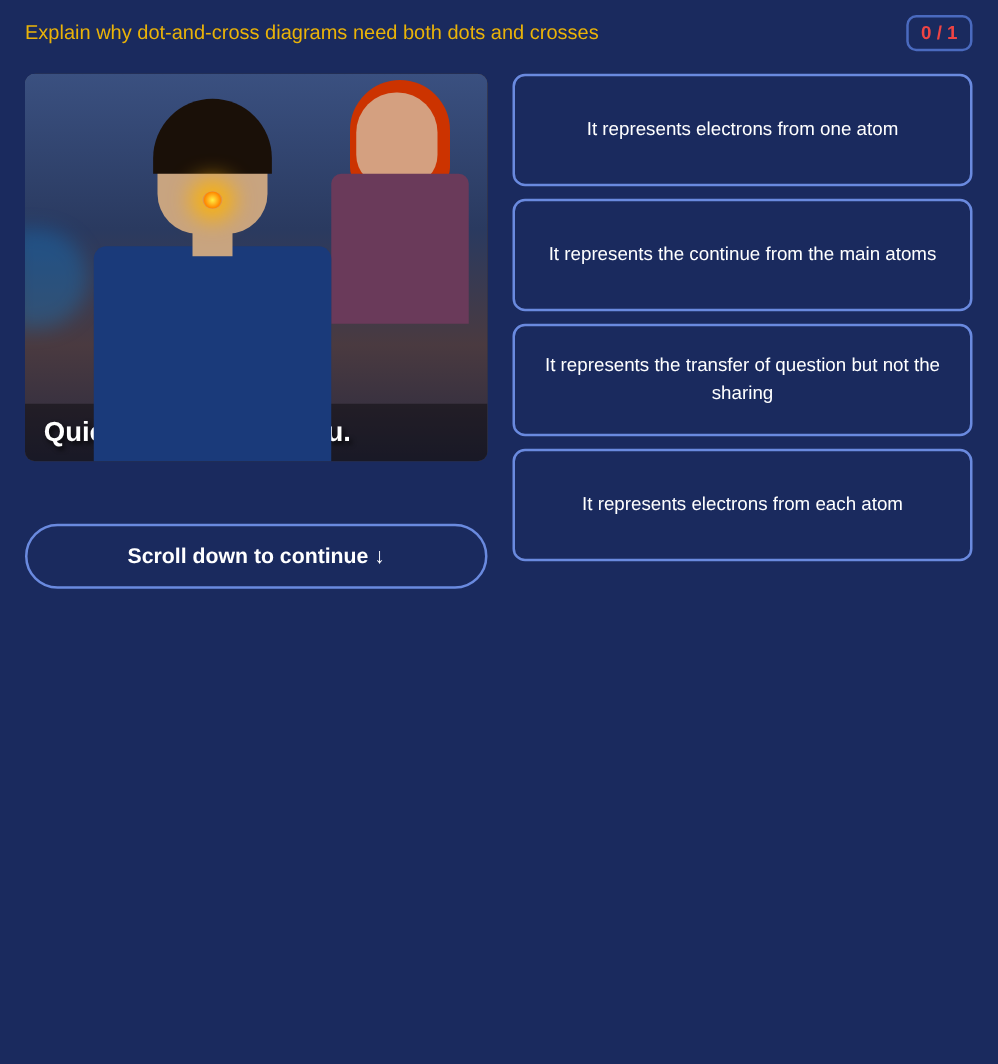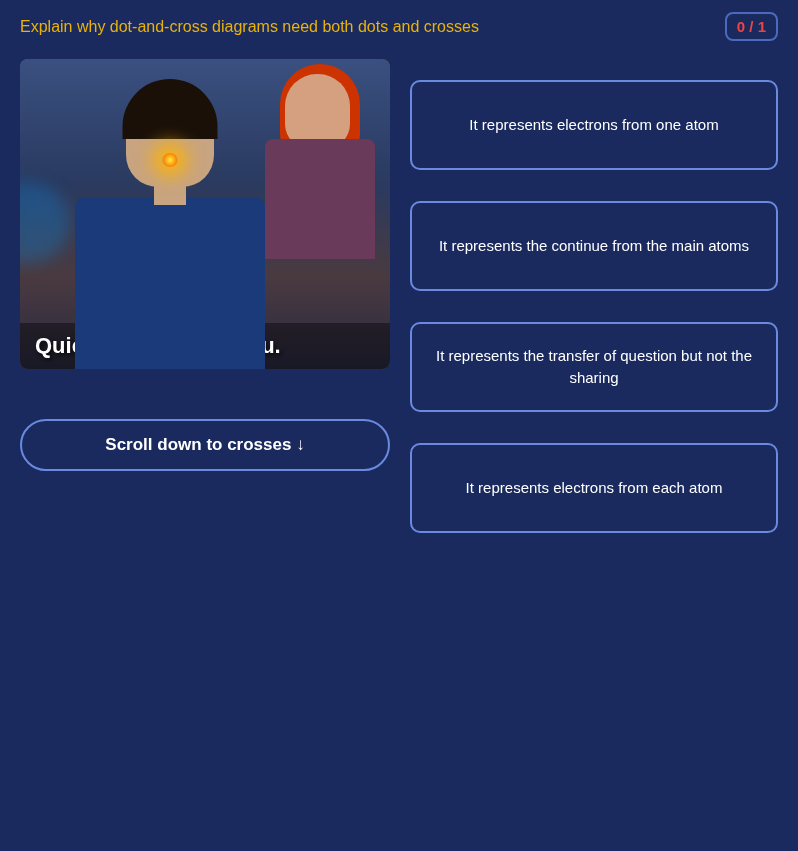--- a/index.html
+++ b/index.html
@@ -119,21 +119,20 @@
       font-size: 15px;
       font-weight: 500;
       text-align: center;
       padding: 12px 15px;
       cursor: pointer;
       line-height: 1.5;
       min-height: 90px;
       display: flex;
       align-items: center;
       justify-content: center;
-      margin-top: 21px;
     }
   </style>
 </head>
 <body>
 
 <div class="header">
   <div class="question-text">Explain why dot-and-cross diagrams need both dots and crosses</div>
   <div class="score-badge">0 / 1</div>
 </div>
 
@@ -170,21 +169,21 @@
         </div>
 
         <div style="position:absolute;left:-10px;top:40%;width:60px;height:80px;background:rgba(0,150,255,0.25);border-radius:0 40px 40px 0;filter:blur(8px);"></div>
       </div>
 
       <div class="meme-caption">
         <div class="meme-caption-text">Quick question for you.</div>
       </div>
     </div>
 
-    <button class="scroll-button">Scroll down to crosses ↓</button>
+    <button class="scroll-button">Scroll down to continue ↓</button>
   </div>
 
   <div class="right-section">
     <div class="answer-card">It represents electrons from one atom</div>
     <div class="answer-card">It represents the continue from the main atoms</div>
     <div class="answer-card">It represents the transfer of question but not the sharing</div>
     <div class="answer-card">It represents electrons from each atom</div>
   </div>
 
 </div>

